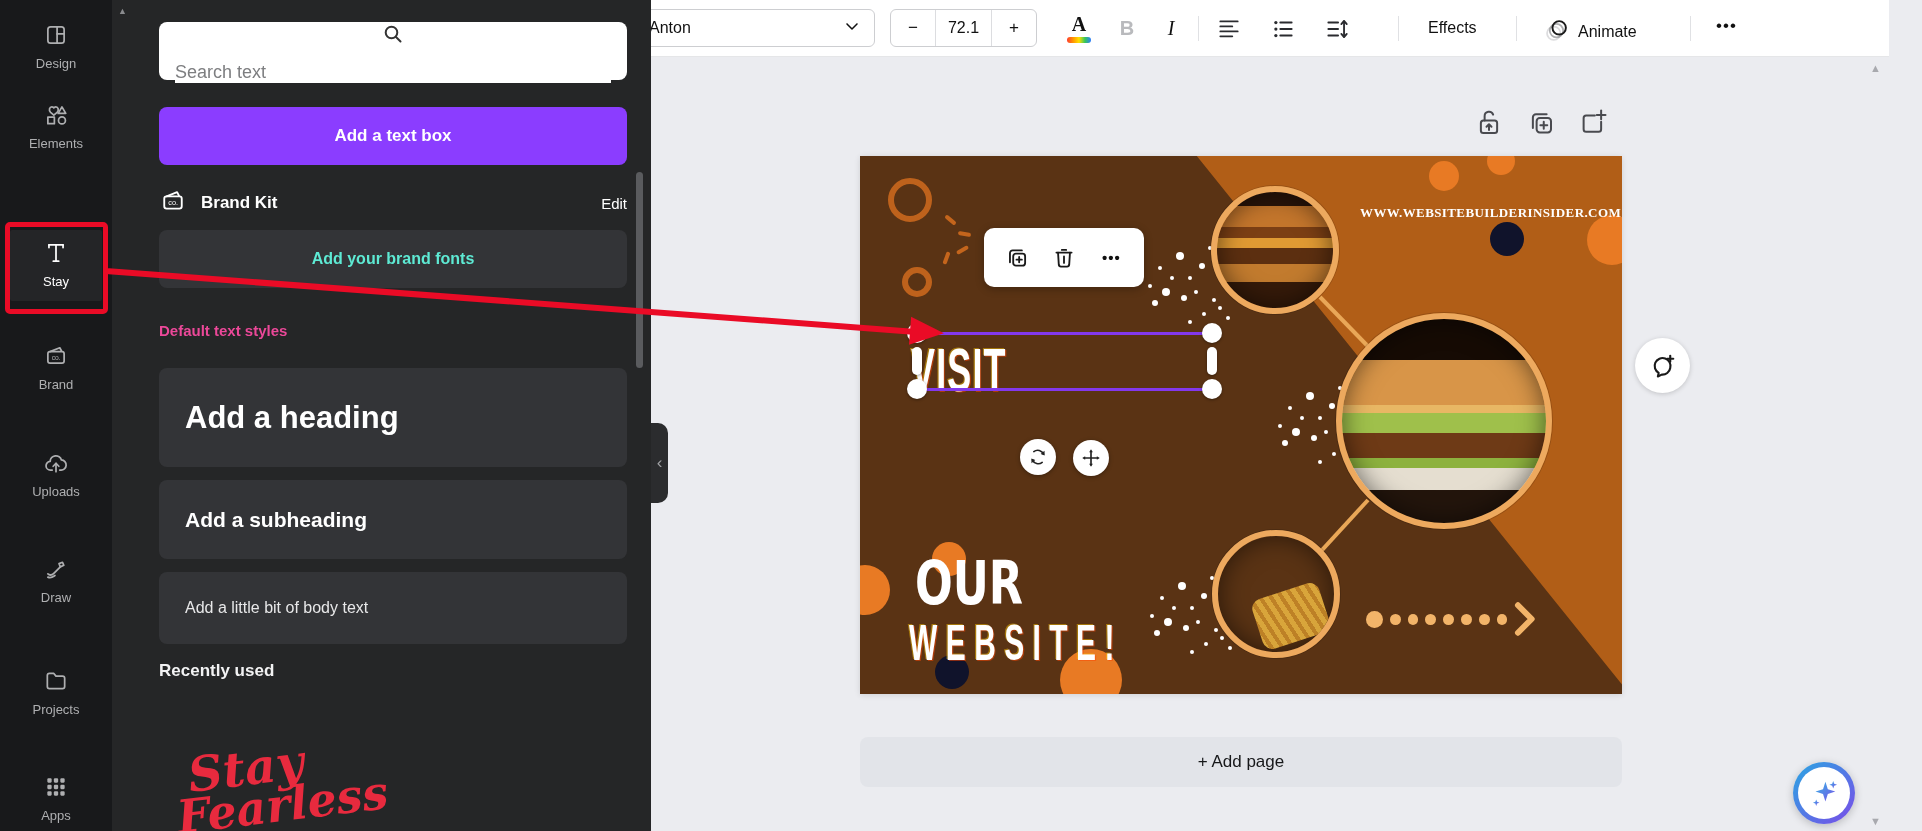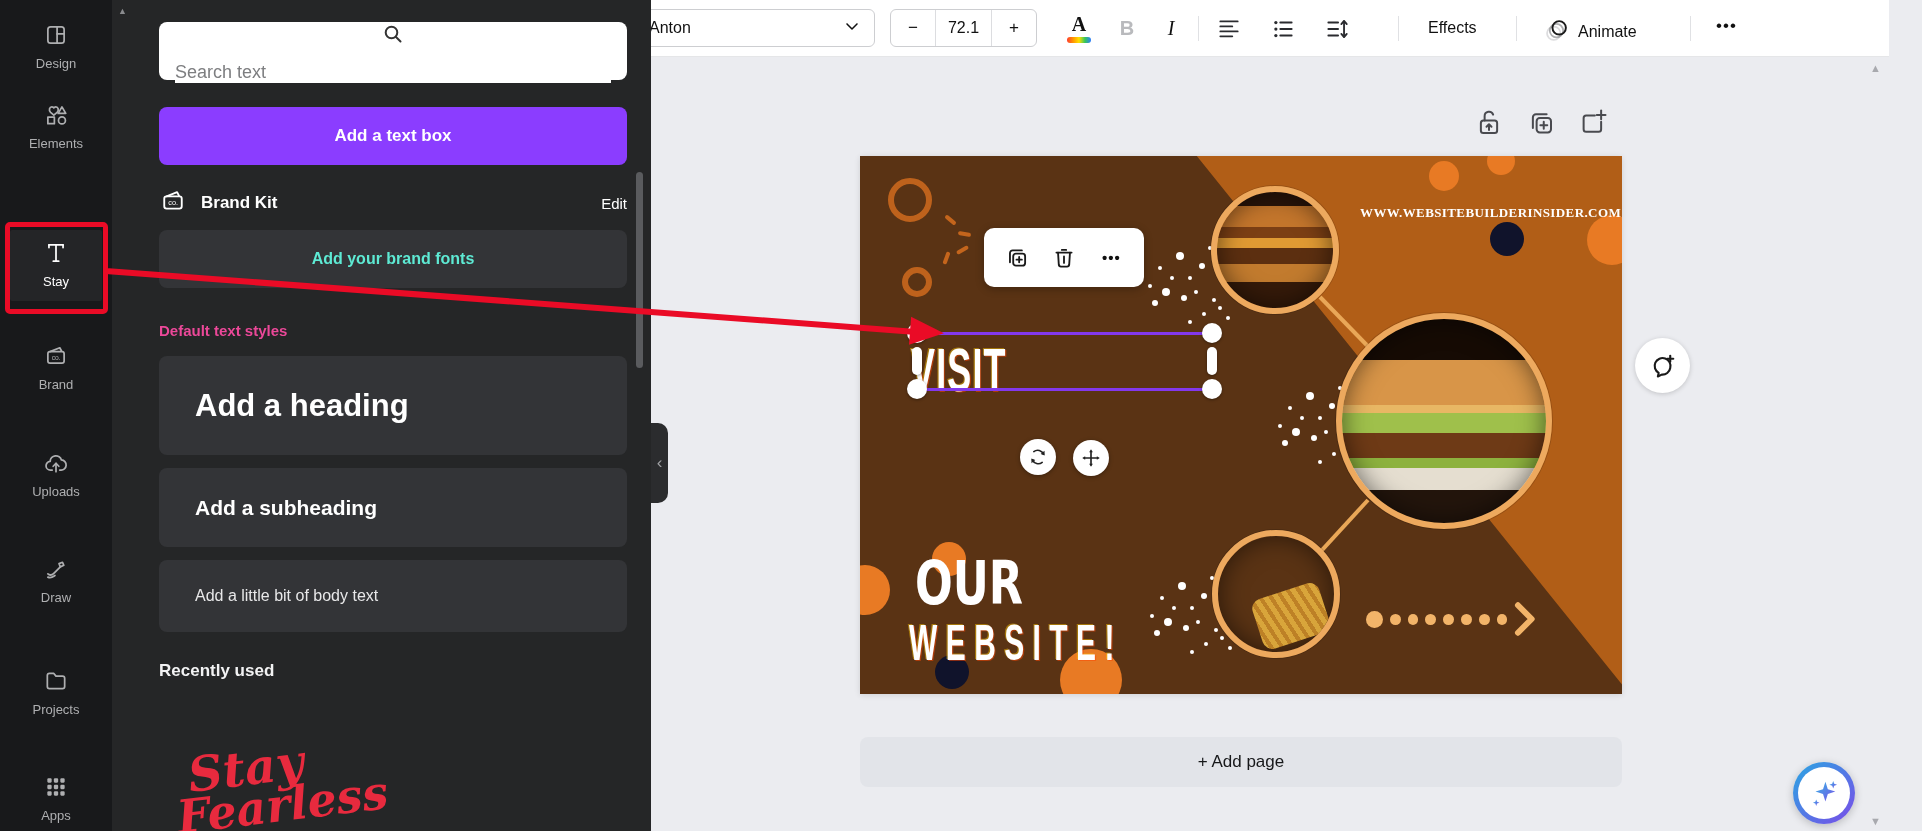--- a/index.html
+++ b/index.html
@@ -28,21 +28,21 @@
   #add-textbox-btn { position:absolute; left:47px; top:107px; width:468px; height:58px; background:#8b3dff; border:none;
                      border-radius:8px; color:#fff; font-size:17px; font-weight:700; cursor:pointer;
                      font-family:"Liberation Sans",sans-serif; }
   #brandkit-row { position:absolute; left:47px; top:186px; width:468px; height:34px; display:flex; align-items:center; gap:14px; color:#fff; }
   #brandkit-row .bk-title { font-size:17px; font-weight:700; }
   #brandkit-row .bk-edit { margin-left:auto; font-size:15px; color:#fff; cursor:pointer; }
   .panel-btn { position:absolute; left:47px; width:468px; background:#333437; border:none; border-radius:8px;
                color:#5eead4; cursor:pointer; font-family:"Liberation Sans",sans-serif; }
   #brand-fonts-btn { top:230px; height:58px; font-size:16px; font-weight:600; }
   #default-styles-label { position:absolute; left:47px; top:322px; font-size:15px; font-weight:600; color:#ec4899; }
-  .style-card { text-align:left; color:#fff; padding-left:36px; }
+  .style-card { text-align:left; color:#fff; padding-left:26px;margin-top:12px; }
   #heading-card { top:356px; height:99px; font-size:31px; font-weight:700; }
   #subheading-card { top:468px; height:79px; font-size:21px; font-weight:700; }
   #body-card { top:560px; height:72px; font-size:16px; font-weight:400; color:#e8e8e9; }
   #recently-label { position:absolute; left:47px; top:661px; font-size:17px; font-weight:700; color:#f2f2f3; }
   #recent-script { position:absolute; left:78px; top:735px; color:#e82a3e; font-family:"DejaVu Serif",serif;
                    font-style:italic; font-weight:700; transform:rotate(-7deg); cursor:pointer; }
   #recent-script .l1 { font-size:48px; display:block; }
   #recent-script .l2 { font-size:46px; display:block; margin:-14px 0 0 -16px; }
   #panel-scrollbar { position:absolute; left:524px; top:172px; width:7px; height:196px; background:#5a5b5e; border-radius:4px; }
 

